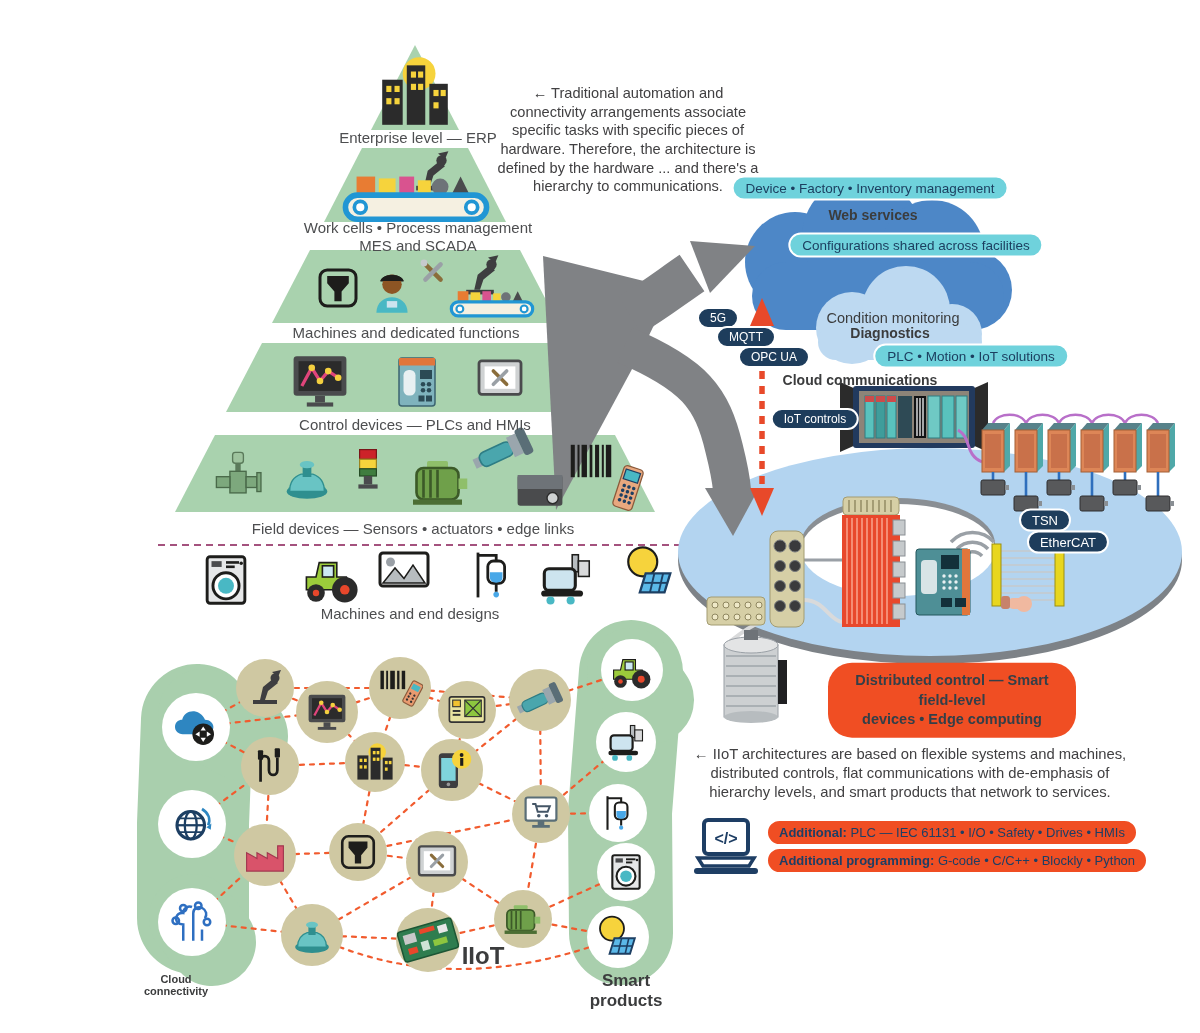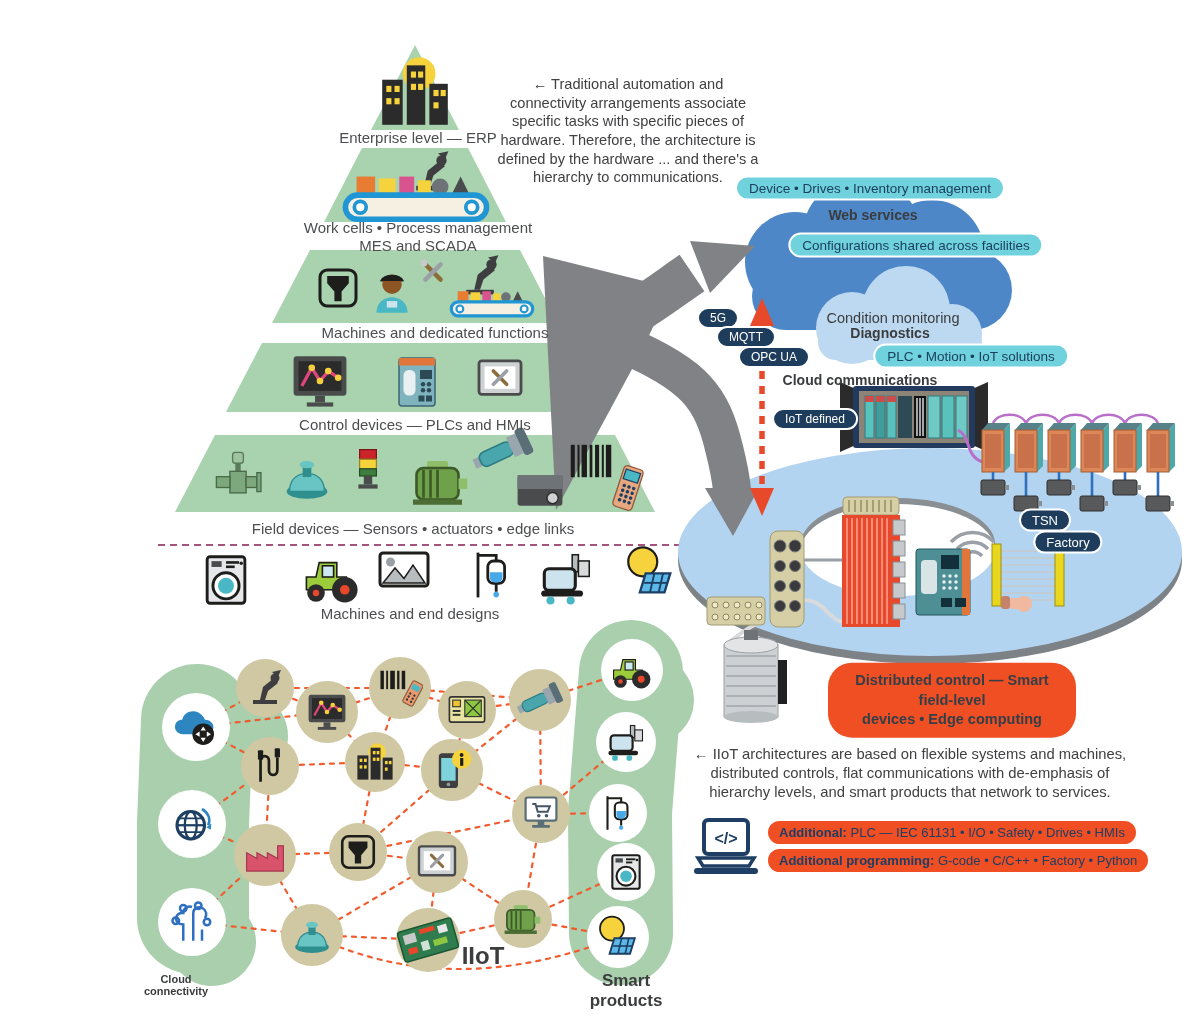--- a/index.html
+++ b/index.html
@@ -739,62 +739,62 @@
     </div>
 <div class="icwrap" style="left:650px;top:572px">
       <svg width="58" height="58" viewBox="0 0 40 40">
         <use href="#sym-solar"></use>
       </svg>
     </div>
 
 <div class="abs ctr lbl" style="left:418px;top:138px;width:220px">Enterprise level — ERP</div>
 <div class="abs ctr lbl" style="left:418px;top:237px;width:280px">Work cells • Process management
 MES and SCADA</div>
-<div class="abs ctr lbl" style="left:435px;top:333px;width:300px">Machines and dedicated functions</div>
+<div class="abs ctr lbl" style="left:406px;top:333px;width:300px">Machines and dedicated functions</div>
 <div class="abs ctr lbl" style="left:415px;top:425px;width:300px">Control devices — PLCs and HMIs</div>
 <div class="abs ctr lbl" style="left:413px;top:529px;width:400px">Field devices — Sensors • actuators • edge links</div>
 <div class="abs ctr lbl" style="left:410px;top:614px;width:260px">Machines and end designs</div>
-<div class="abs ctr note" style="left:628px;top:131px;width:320px">← Traditional automation and
+<div class="abs ctr note" style="left:628px;top:140px;width:320px">← Traditional automation and
 connectivity arrangements associate
 specific tasks with specific pieces of
 hardware. Therefore, the architecture is
 defined by the hardware ... and there's a
 hierarchy to communications.</div>
 
-<div class="abs ctr pill pill-cyan" style="left:870px;top:188px">Device • Drives • Inventory management</div>
+<div class="abs ctr pill pill-cyan" style="left:870px;top:188px">Device • Factory • Inventory management</div>
 <div class="abs ctr blbl" style="left:873px;top:215px">Web services</div>
 <div class="abs ctr pill pill-cyan" style="left:916px;top:245px">Configurations shared across facilities</div>
 <div class="abs ctr lbl" style="left:893px;top:319px;width:200px;color:#3b3c3d;font-size:14.5px">Condition monitoring</div>
 <div class="abs ctr blbl" style="left:890px;top:333px">Diagnostics</div>
 <div class="abs ctr pill pill-cyan" style="left:971px;top:356px">PLC • Motion • IoT solutions</div>
 <div class="abs ctr pill pill-navy" style="left:718px;top:318px">5G</div>
 <div class="abs ctr pill pill-navy" style="left:746px;top:337px">MQTT</div>
 <div class="abs ctr pill pill-navy" style="left:774px;top:357px">OPC UA</div>
 <div class="abs ctr blbl" style="left:860px;top:380px">Cloud communications</div>
-<div class="abs ctr pill pill-navy" style="left:815px;top:419px">IoT defined</div>
+<div class="abs ctr pill pill-navy" style="left:815px;top:419px">IoT controls</div>
 
 <div class="abs ctr pill pill-navy" style="left:1045px;top:520px;font-size:13px">TSN</div>
-<div class="abs ctr pill pill-navy" style="left:1068px;top:542px;font-size:13px">Factory</div>
+<div class="abs ctr pill pill-navy" style="left:1068px;top:542px;font-size:13px">EtherCAT</div>
 <div class="abs ctr pill-big-orange abs" style="left:952px;top:700px;position:absolute;transform:translate(-50%,-50%)">Distributed control — Smart field-level
 devices • Edge computing</div>
 
 <div class="abs ctr note" style="left:910px;top:773px;width:470px;font-size:14.8px">← IIoT architectures are based on flexible systems and machines,
 distributed controls, flat communications with de-emphasis of
 hierarchy levels, and smart products that network to services.</div>
 
 <div class="abs" style="left:692px;top:818px">
   <svg width="68" height="58" viewBox="0 0 68 58">
     <rect x="12" y="2" width="44" height="34" rx="4" fill="#fff" stroke="#1e3e64" stroke-width="4"></rect>
     <text x="34" y="26" text-anchor="middle" font-size="16" font-weight="bold" fill="#1e3e64" font-family="Liberation Sans, sans-serif">&lt;/&gt;</text>
     <path d="M6 40h56l-5 8H11z" fill="#fff" stroke="#1e3e64" stroke-width="3.5"></path>
     <rect x="2" y="50" width="64" height="6" rx="3" fill="#1e3e64"></rect>
   </svg>
 </div>
 <div class="abs pill pill-orange" style="left:766px;top:819px"><b>Additional:</b><span> PLC — IEC 61131 • I/O • Safety • Drives • HMIs</span></div>
-<div class="abs pill pill-orange" style="left:766px;top:847px"><b>Additional programming:</b><span> G-code • C/C++ • Factory • Python</span></div>
+<div class="abs pill pill-orange" style="left:766px;top:847px"><b>Additional programming:</b><span> G-code • C/C++ • Blockly • Python</span></div>
 
 <div class="node wnode" style="left:196px;top:727px;width:68px;height:68px">
       <svg width="48" height="48" viewBox="0 0 40 40">
         <use href="#sym-cloud-router"></use>
       </svg>
     </div>
 <div class="node wnode" style="left:192px;top:824px;width:68px;height:68px">
       <svg width="50" height="50" viewBox="0 0 40 40">
         <use href="#sym-globe"></use>
       </svg>

